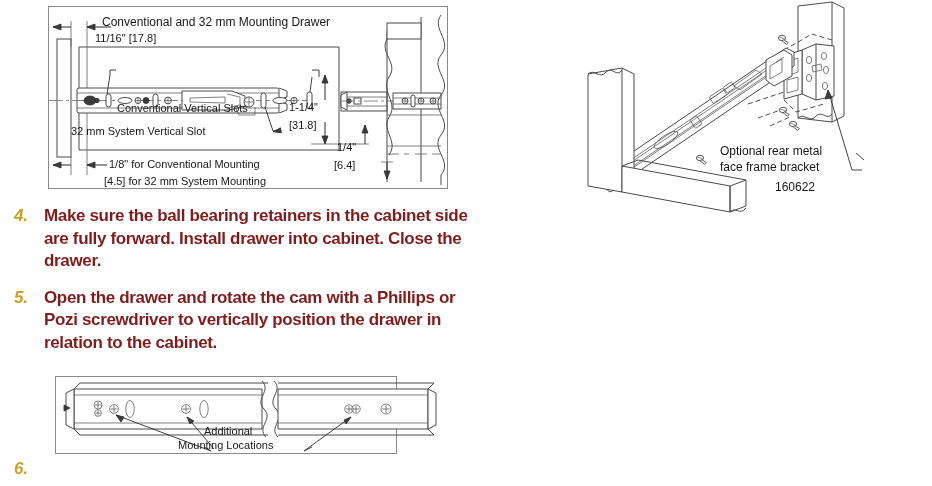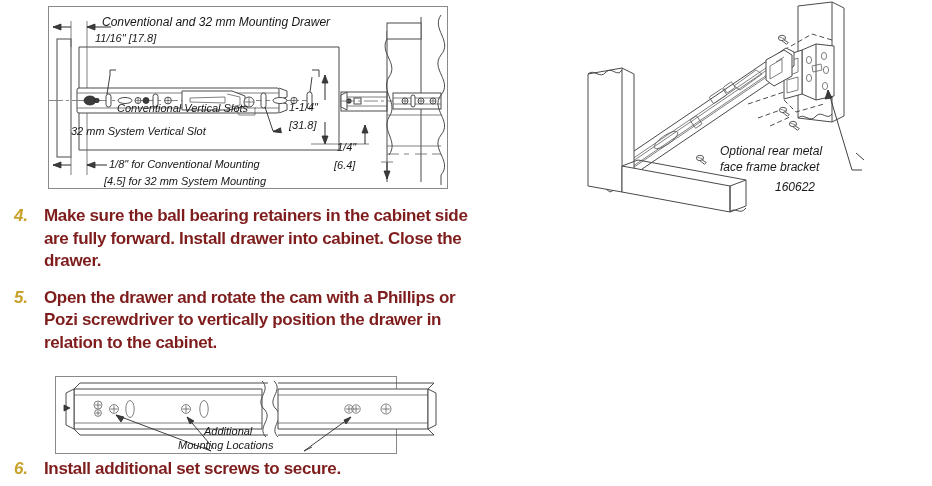--- a/index.html
+++ b/index.html
@@ -60,21 +60,20 @@
   .step-6 { margin-bottom: 0; }
 
   
   .dtext {
     position: absolute;
     font-family: "Liberation Sans", sans-serif;
     font-size: 11.5px;
     color: #171717;
     white-space: nowrap;
     line-height: 13px;
-    font-style: italic;
   }
   .dtext.t12 { font-size: 12px; }
   .dtext.t11 { font-size: 11px; }
 
   .stroke      { stroke: #4a4a4a; fill: none; stroke-width: 1; }
   .stroke-dark { stroke: #2b2b2b; fill: none; stroke-width: 1; }
   .stroke-thin { stroke: #606060; fill: none; stroke-width: 0.8; }
   .fill-white  { fill: #ffffff; stroke: #4a4a4a; stroke-width: 1; }
   .fill-dark   { fill: #3c3c3c; stroke: #2b2b2b; stroke-width: 0.8; }
   .centerline  { stroke: #7a7a7a; fill: none; stroke-width: 0.9;
@@ -436,14 +435,13 @@
       <path class="leader" d="M248 74 L256 70"></path>
     </g>
   </svg>
 
   <div class="dtext t11" style="left:148px; top:48px;">Additional</div>
   <div class="dtext t11" style="left:122px; top:62px;">Mounting Locations</div>
 </div>
 
 <div class="step step-6" style="position:absolute; left:14px; top:458px; width:500px;">
   <div class="step-num">6.</div>
-  <div class="step-text">Install additional set screws to secure.</div>
 </div>
 
 </body></html>

